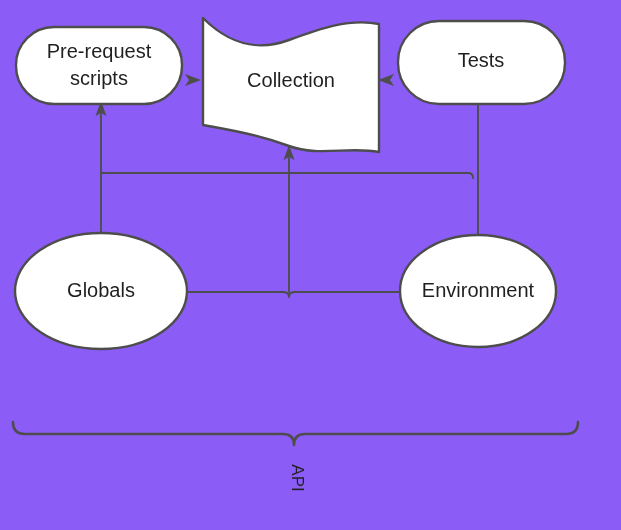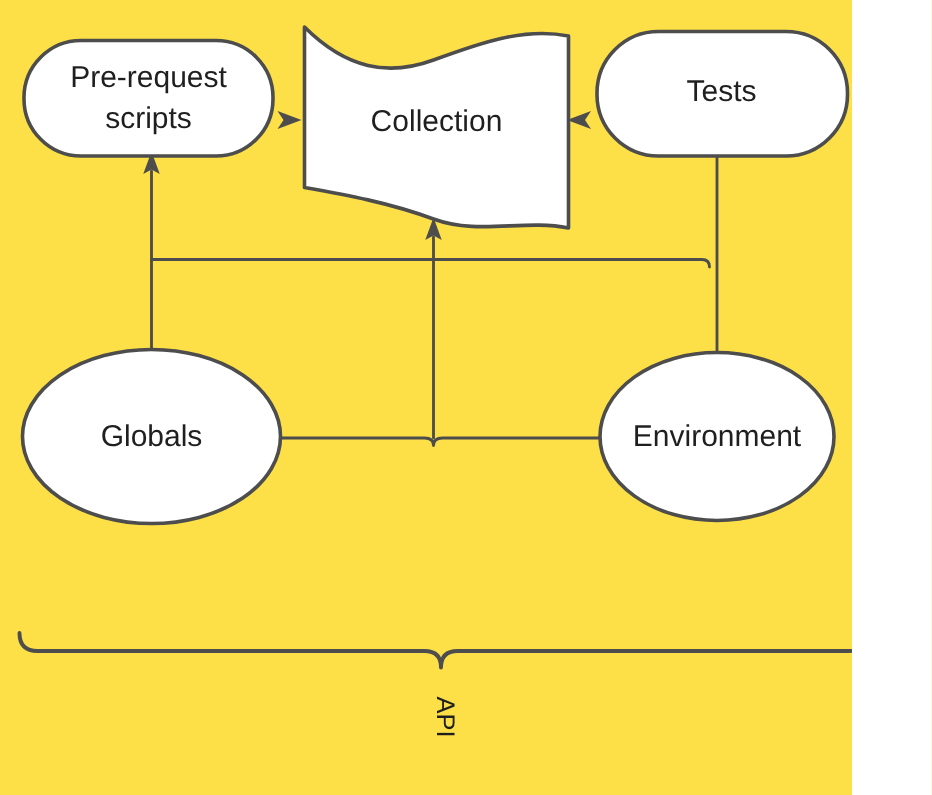--- a/index.html
+++ b/index.html
@@ -5,23 +5,23 @@
   html, body {
     margin: 0;
     padding: 0;
     background: #ffffff;
   }
   body {
     font-family: "Liberation Sans", sans-serif;
   }
   #canvas {
     position: relative;
-    width: 568px;
+    width: 621px;
     height: 530px;
-    background: #fde047;
+    background: #8b5cf6;
     overflow: hidden;
   }
   #diagram-svg {
     position: absolute;
     left: 0;
     top: 0;
     width: 621px;
     height: 530px;
   }
   .node-label {

